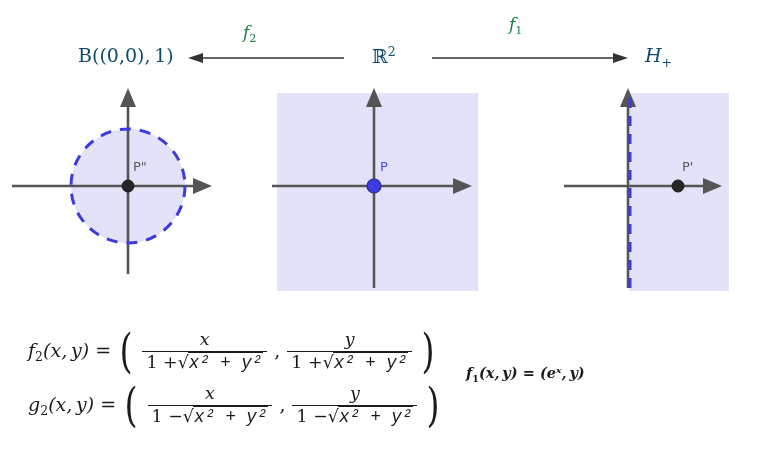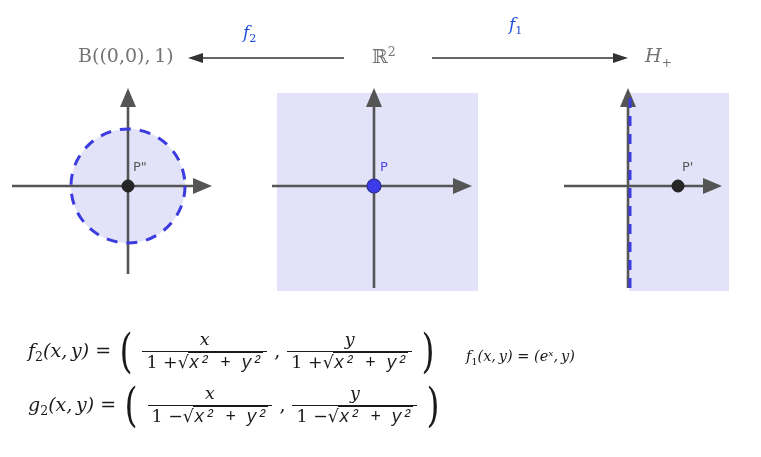--- a/index.html
+++ b/index.html
@@ -14,42 +14,42 @@
     background: #ffffff;
     font-family: "DejaVu Serif", serif;
     overflow: hidden;
   }
   .abs { position: absolute; }
 
   
   .set-label {
     font-family: "DejaVu Serif", serif;
     font-size: 19px;
-    color: #737373;
+    color: #0c4a6e;
     white-space: nowrap;
     font-style: italic;
   }
   .set-label .up { font-style: normal; }
   .sup {
     font-size: 0.66em;
     vertical-align: super;
     font-style: normal;
   }
   .sub {
     font-size: 0.66em;
     vertical-align: sub;
     font-style: normal;
   }
 
   
   .arrow-label {
     font-family: "DejaVu Serif", serif;
     font-size: 17px;
     font-style: italic;
-    color: #1d4ed8;
+    color: #15803d;
     white-space: nowrap;
   }
 
   
   .pt-label {
     font-family: "DejaVu Sans", sans-serif;
     font-size: 13px;
     color: #595959;
     white-space: nowrap;
   }
@@ -200,21 +200,21 @@
       </span>
       <span class="up">,</span>
       <span class="frac">
         <span class="num">y</span>
         <span class="den"><span class="up">1 −</span><span class="sqrt-wrap">√<span class="radicand">x² + y²</span></span></span>
       </span>
       <span class="bigparen">)</span>
     </div>
   </div>
 
-  <div class="abs" style="left:466px; top:348px;">
+  <div class="abs" style="left:466px; top:364px;font-weight:bold;">
 
     <div class="formula small-formula" style="margin-bottom:6px;">
       <span>f</span><span class="sub">1</span><span>(x, y)</span>
       <span class="up">=</span>
       <span>(eˣ, y)</span>
     </div>
 
   </div>
 
 </div>

